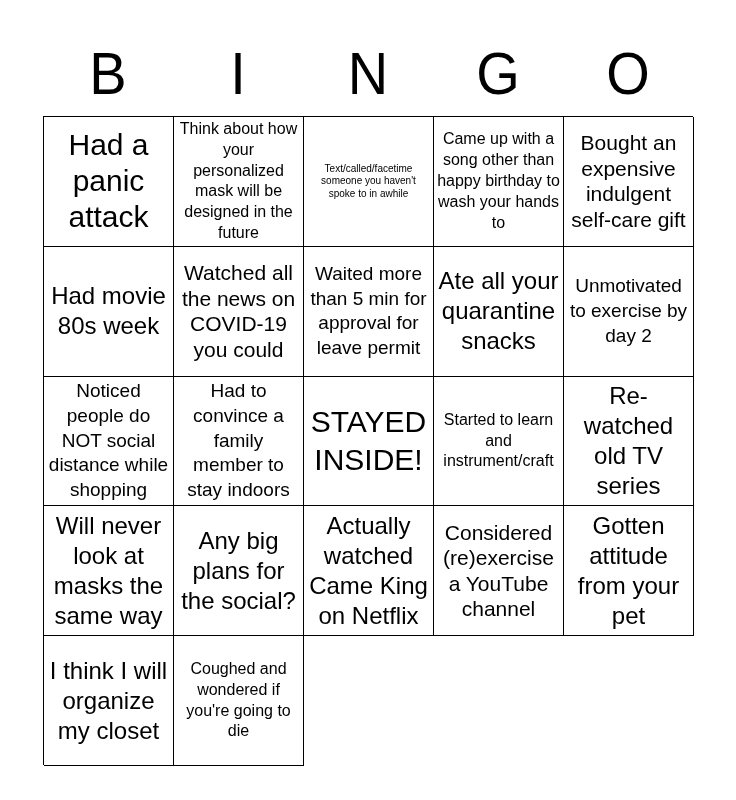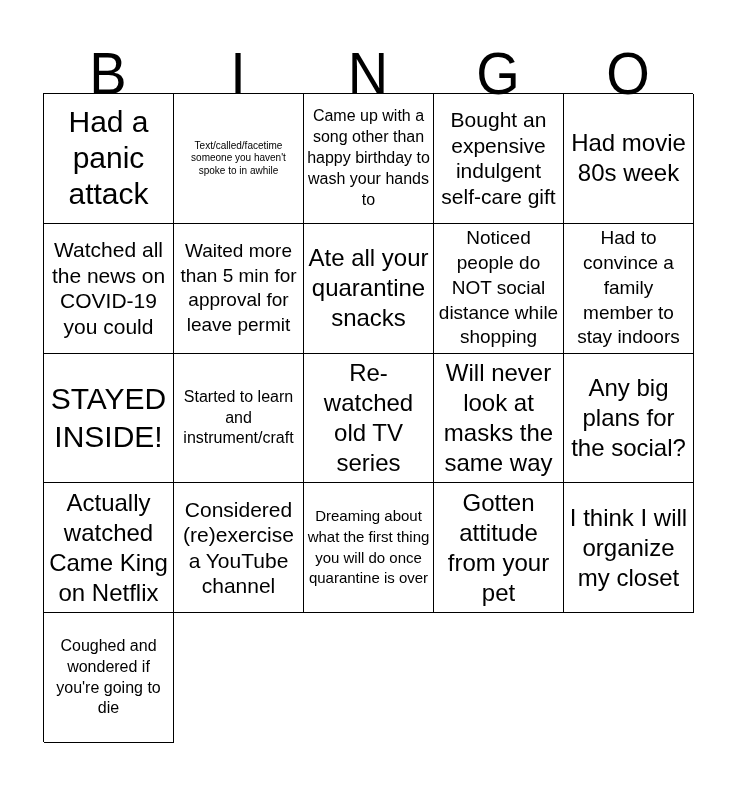--- a/index.html
+++ b/index.html
@@ -28,21 +28,21 @@
       text-align: center;
       font-family: "Liberation Sans", sans-serif;
       font-size: 56px;
       line-height: 68px;
       transform: scaleY(1.05);
       font-weight: normal;
     }
     .grid {
       position: absolute;
       left: 43px;
-      top: 93px;
+      top: 116px;
       width: 650px;
       height: 649px;
       display: grid;
       grid-template-columns: repeat(5, 130px);
       grid-template-rows: repeat(5, 129.8px);
       border-top: 1px solid #000;
       border-left: 1px solid #000;
       box-sizing: border-box;
     }
     .cell {
@@ -76,20 +76,23 @@
   <div class="header-letter">N</div>
   <div class="header-letter">G</div>
   <div class="header-letter">O</div>
 </div>
 
 <div class="grid">
 
   <div class="cell s-xl">
       <span>Had a panic attack</span>
     </div>
+  <div class="cell s-s">
+      <span>Think about how your personalized mask will be designed in the future</span>
+    </div>
   <div class="cell s-xxs">
       <span>Text/called/facetime someone you haven't spoke to in awhile</span>
     </div>
   <div class="cell s-s">
       <span>Came up with a song other than happy birthday to wash your hands to</span>
     </div>
   <div class="cell s-ml">
       <span>Bought an expensive indulgent self-care gift</span>
     </div>
 
@@ -97,20 +100,23 @@
       <span>Had movie 80s week</span>
     </div>
   <div class="cell s-ml">
       <span>Watched all the news on COVID-19 you could</span>
     </div>
   <div class="cell s-m">
       <span>Waited more than 5 min for approval for leave permit</span>
     </div>
   <div class="cell s-l">
       <span>Ate all your quarantine snacks</span>
+    </div>
+  <div class="cell s-m">
+      <span>Unmotivated to exercise by day 2</span>
     </div>
 
   <div class="cell s-m">
       <span>Noticed people do NOT social distance while shopping</span>
     </div>
   <div class="cell s-m">
       <span>Had to convince a family member to stay indoors</span>
     </div>
   <div class="cell s-free">
       <span>STAYED INSIDE!</span>
@@ -128,23 +134,20 @@
   <div class="cell s-l">
       <span>Any big plans for the social?</span>
     </div>
   <div class="cell s-l">
       <span>Actually watched Came King on Netflix</span>
     </div>
 
   <div class="cell s-ml">
       <span>Considered (re)exercise a YouTube channel</span>
     </div>
-  <div class="cell s-xs">
-      <span>Dreaming about what the first thing you will do once quarantine is over</span>
-    </div>
   <div class="cell s-l">
       <span>Gotten attitude from your pet</span>
     </div>
   <div class="cell s-l">
       <span>I think I will organize my closet</span>
     </div>
   <div class="cell s-s">
       <span>Coughed and wondered if you're going to die</span>
     </div>
 </div>

